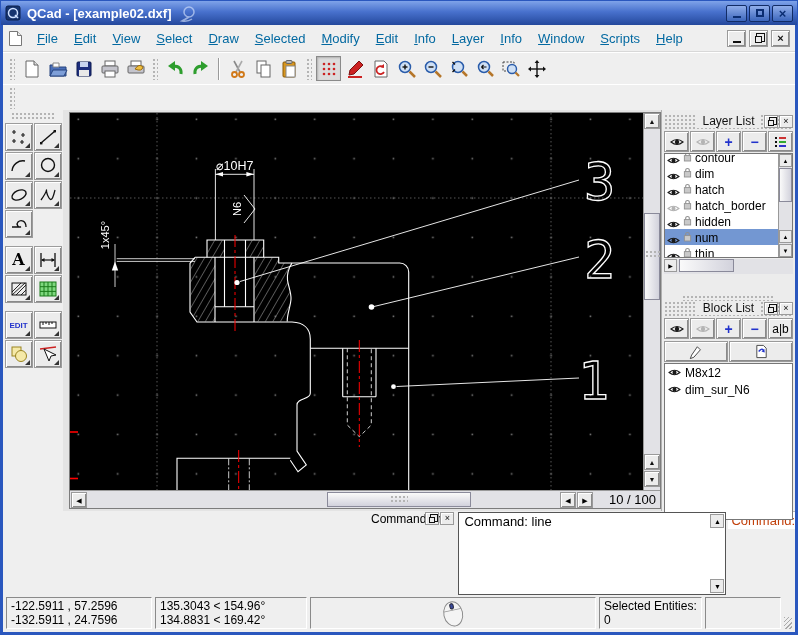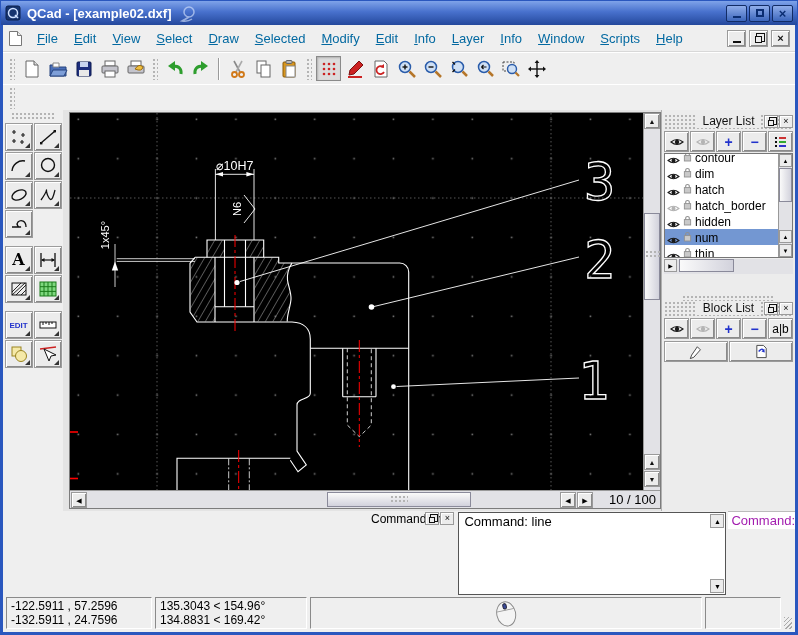--- a/index.html
+++ b/index.html
@@ -91,21 +91,21 @@
   .hgrip{height:6px;margin:1px 10px}
   
   .cmd{height:84px;display:flex;flex-direction:row;background:#efefef}
   .cmd-grip{height:5px;margin:1px 180px 0 180px}
   .cmd-title{height:16px;position:relative;display:flex;align-items:center;justify-content:center;font-size:12px}
   .cmd-title .txt{background:#efefef;padding:0 8px;z-index:1}
   .cmd-hist{flex:1;background:#fff;border:1px solid #555;margin:1px 2px 0 2px;position:relative;
     font-size:13px;line-height:16px;padding:1px 0 0 5px;color:#000}
   .hist-btn{position:absolute;right:1px;width:14px;height:14px;background:#ececec;border:1px solid #9a9a9a;
     display:flex;align-items:center;justify-content:center;font-size:7px;line-height:1}
-  .cmd-input{height:18px;background:#fff;border-top:1px solid #bbb;font-size:13px;padding:1px 0 0 3px;color:#a21caf}
+  .cmd-input{height:18px;background:#fff;border-top:1px solid #bbb;font-size:13px;padding:1px 0 0 3px;color:#c2410c}
   
   .status{height:37px;display:flex;gap:3px;padding:2px 3px 3px 3px;font-size:12px;background:#efefef;align-items:stretch}
   .spanel{border:1px solid;border-color:#8a8a8a #fff #fff #8a8a8a;background:#efefef;padding:1px 4px;line-height:14px;overflow:hidden;white-space:nowrap}
   .sp1{width:146px}.sp2{width:152px}.sp3{flex:1;display:flex;align-items:center;justify-content:center}
   .sp4{width:103px}.sp5{width:76px}
   .resize-grip{width:8px;align-self:flex-end;height:12px;
     background:repeating-linear-gradient(135deg,#aaa 0 1px,rgba(0,0,0,0) 1px 3px)}
 </style>
 </head>
 <body>
@@ -740,20 +740,43 @@
                 </svg>
               </div>
             <div class="ptb">
                 <svg width="15" height="15" viewBox="0 0 16 16">
                   <path d="M3 1.5 h7 l3 3 v10 h-10 z" fill="#fff" stroke="#444"></path>
                   <path d="M5 8 q3 -4 5 -1.5" fill="none" stroke="#2233cc" stroke-width="1.4"></path>
                   <path d="M11 5 l0.5 4 -3.5 -1 z" fill="#2233cc"></path>
                 </svg>
               </div>
           </div>
+          <div class="blist" style="height:157px">
+            <div id="block-rows">
+
+            <div class="brow">
+                  <span class="eye">
+                    <svg width="13" height="9" viewBox="0 0 14 10">
+                      <path d="M1 5 Q7 0 13 5 Q7 10 1 5 Z" fill="none" stroke="currentColor" stroke-width="1.3"></path>
+                      <circle cx="7" cy="5" r="2.2" fill="currentColor"></circle>
+                    </svg>
+                  </span>
+                  <span>M8x12</span>
+                </div>
+                <div class="brow">
+                  <span class="eye">
+                    <svg width="13" height="9" viewBox="0 0 14 10">
+                      <path d="M1 5 Q7 0 13 5 Q7 10 1 5 Z" fill="none" stroke="currentColor" stroke-width="1.3"></path>
+                      <circle cx="7" cy="5" r="2.2" fill="currentColor"></circle>
+                    </svg>
+                  </span>
+                  <span>dim_sur_N6</span>
+                </div>
+              </div>
+          </div>
         </div>
       </div>
     </div>
 
     <div class="cmd">
       <div class="cmd-grip dots"></div>
       <div class="cmd-title dots">
         <span class="txt">Command line</span>
         <span class="ptitle-btns" style="right:2px">
           <span class="ptbtn">
@@ -787,17 +810,21 @@
         <div>134.8831 &lt; 169.42°</div>
       </div>
       <div class="spanel sp3">
         <svg width="26" height="30" viewBox="0 0 26 32" style="transform:rotate(-12deg)">
           <ellipse cx="13" cy="17" rx="10" ry="13" fill="#f4f4f4" stroke="#888"></ellipse>
           <path d="M3.5 13 h19" stroke="#999" fill="none"></path>
           <path d="M13 4.5 v8.5" stroke="#999" fill="none"></path>
           <rect x="11.2" y="6" width="3.6" height="5.5" rx="1.6" fill="#3a4a9a" stroke="#223"></rect>
         </svg>
       </div>
+      <div class="spanel sp4">
+        <div>Selected Entities:</div>
+        <div>0</div>
+      </div>
       <div class="spanel sp5"></div>
       <div class="resize-grip"></div>
     </div>
   </div>
 </div>
 
 </body></html>

